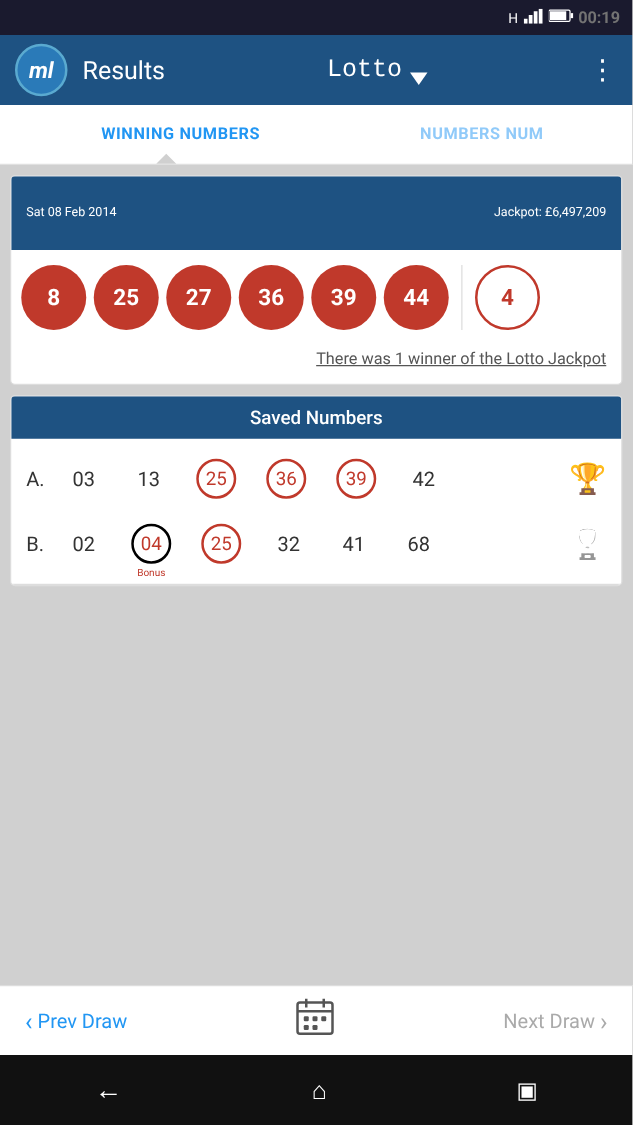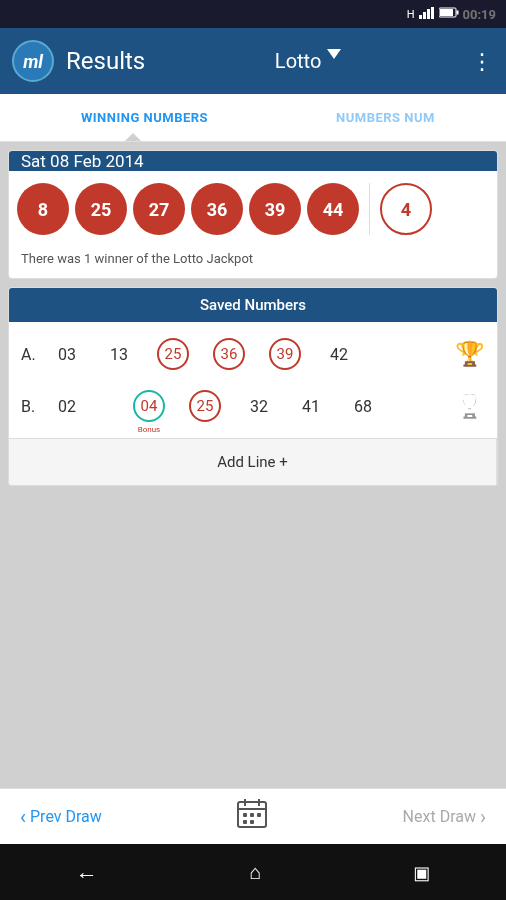--- a/index.html
+++ b/index.html
@@ -31,21 +31,21 @@
     }
     .status-time {
       color: #737373;
       font-size: 13px;
       font-weight: bold;
     }
 
     
     .header {
       background: #1e5282;
-      height: 66px;
+      height: 56px;
       display: flex;
       align-items: center;
       padding: 0 12px;
       gap: 12px;
     }
     .logo {
       width: 42px;
       height: 42px;
       background: #2a7ab8;
       border-radius: 50%;
@@ -53,32 +53,33 @@
       align-items: center;
       justify-content: center;
       color: white;
       font-size: 18px;
       font-style: italic;
       font-weight: bold;
       border: 2px solid #5aaad0;
     }
     .header-title {
       color: white;
-      font-size: 24px;
+      font-size: 20px;
       font-weight: 400;
       flex: 0 0 auto;
     }
     .header-dropdown {
       flex: 1;
       display: flex;
-      align-items: flex-start;
+      align-items: flex-end;
       justify-content: center;
       gap: 6px;
       color: white;
       font-size: 20px;
+      font-family: Liberation Mono, monospace;
     }
     .dropdown-arrow {
       width: 0;
       height: 0;
       border-left: 7px solid transparent;
       border-right: 7px solid transparent;
       border-top: 10px solid white;
     }
     .header-menu {
       color: white;
@@ -136,25 +137,25 @@
     .result-card {
       background: white;
       border-radius: 4px;
       margin-bottom: 8px;
       overflow: hidden;
       border: 1px solid #ddd;
     }
     .result-header {
       background: #1e5282;
       color: white;
-      padding: 0 12px;
+      padding: 24px 12px;
       display: flex;
       justify-content: space-between;
       align-items: center;
-      font-size: 17px;
+      font-size: 10px;
     }
     .result-header .date { font-weight: 400; }
     .result-header .jackpot { font-weight: 400; }
 
     .balls-row {
       display: flex;
       align-items: center;
       padding: 12px 8px;
       gap: 6px;
     }
@@ -187,24 +188,25 @@
       background: white;
       color: #c0392b;
       font-size: 18px;
       font-weight: bold;
       display: flex;
       align-items: center;
       justify-content: center;
       border: 2px solid #c0392b;
     }
     .winner-text {
-      text-align: left;
+      text-align: right;
       padding: 4px 12px 12px;
       font-size: 13px;
       color: #555;
+      text-decoration: underline;
     }
 
     
     .saved-card {
       background: white;
       border-radius: 4px;
       margin-bottom: 8px;
       overflow: hidden;
       border: 1px solid #ddd;
     }
@@ -251,30 +253,29 @@
       border-radius: 50%;
       width: 32px;
       height: 32px;
       display: flex;
       align-items: center;
       justify-content: center;
       font-size: 15px;
     }
     .num.bonus-matched {
       color: #c0392b;
-      border: 2px solid #14b8a6;
+      border: 2px solid #000000;
       border-radius: 50%;
       width: 32px;
       height: 32px;
       display: flex;
       align-items: center;
       justify-content: center;
       font-size: 15px;
       position: relative;
-      margin-left: 28px;
     }
     .bonus-label {
       position: absolute;
       bottom: -14px;
       left: 50%;
       transform: translateX(-50%);
       font-size: 8px;
       color: #c0392b;
       white-space: nowrap;
     }
@@ -410,20 +411,21 @@
   <div class="tab inactive">
     <span>NUMBERS NUM</span>
   </div>
 </div>
 
 <div class="main">
 
   <div class="result-card">
     <div class="result-header">
       <span class="date">Sat 08 Feb 2014</span>
+      <span class="jackpot">Jackpot: £6,497,209</span>
     </div>
     <div class="balls-row">
       <div class="main-balls">
         <div class="ball">
             <span>8</span>
           </div>
         <div class="ball">
             <span>25</span>
           </div>
         <div class="ball">
@@ -476,21 +478,20 @@
           <span class="num">32</span>
           <span class="num">41</span>
           <span class="num">68</span>
         </div>
         <span class="trophy-silver" style="filter: grayscale(1) brightness(1.5);">🏆</span>
       </div>
 
     </div>
 
     <div class="action-row">
-      <div class="action-btn">Add Line +</div>
     </div>
   </div>
 
   <div class="grey-fill"></div>
 </div>
 
 <div class="bottom-nav">
   <div class="nav-prev">
     <span class="chevron-left">‹</span>
     <span>Prev Draw</span>

